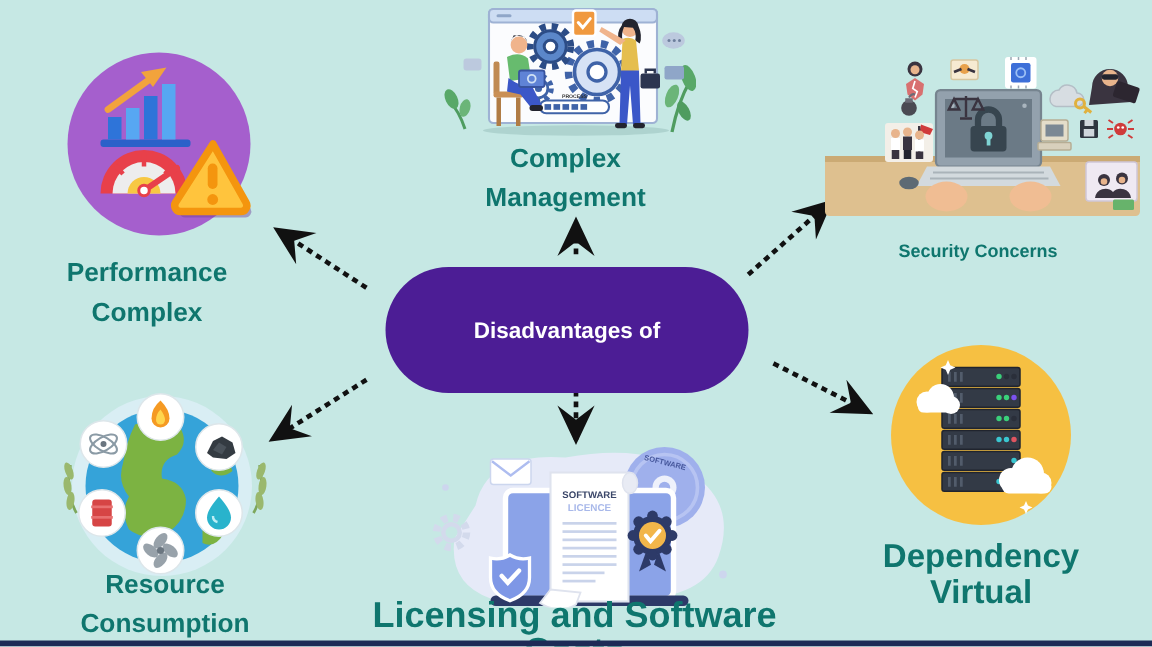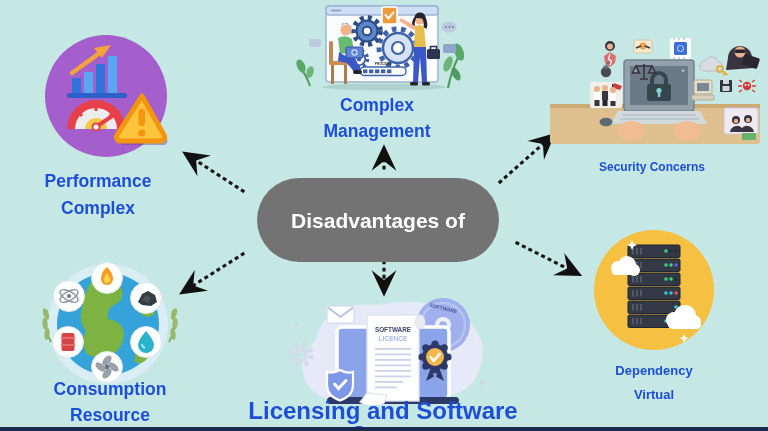--- a/index.html
+++ b/index.html
@@ -6,35 +6,35 @@
   .canvas{
     position:relative;width:768px;height:431px;overflow:hidden;
     background:#c6e8e4;
     font-family:"Liberation Sans","DejaVu Sans",sans-serif;
   }
   .arrows{position:absolute;left:0;top:0;width:768px;height:431px;pointer-events:none;}
   .illu{position:absolute;}
 
   .center-oval{
     position:absolute;left:257px;top:178px;width:242px;height:84px;
-    background:#737373;border-radius:42px;
+    background:#4c1d95;border-radius:42px;
     display:flex;flex-direction:column;align-items:center;justify-content:center;
-    color:#fff;font-weight:700;font-size:21px;line-height:27px;text-align:center;
+    color:#fff;font-weight:700;font-size:15px;line-height:27px;text-align:center;
   }
 
   .label{
-    position:absolute;color:#1d4ed8;font-weight:700;text-align:center;
+    position:absolute;color:#0f766e;font-weight:700;text-align:center;
   }
   .label span{display:block;}
   .lbl-performance{left:2px;top:168px;width:192px;font-size:17.5px;line-height:27px;}
   .lbl-complex{left:288px;top:92px;width:178px;font-size:17.5px;line-height:26px;}
   .lbl-security{left:540px;top:155px;width:224px;font-size:12px;line-height:24px;}
   .lbl-resource{left:12px;top:376px;width:196px;font-size:17.5px;line-height:26px;}
   .lbl-licensing{left:235px;top:399px;width:296px;font-size:24px;line-height:24px;}
-  .lbl-dependency{left:572px;top:359px;width:164px;font-size:13px;line-height:24px;}
+  .lbl-dependency{left:572px;top:359px;width:164px;font-size:22px;line-height:24px;}
 
   .bottom-strip{position:absolute;left:0;bottom:0;width:768px;height:4px;background:#1d2a56;}
 </style>
 </head>
 <body>
 
 <div class="canvas">
 
   <svg class="arrows" viewBox="0 0 768 431">
     <defs>
@@ -323,22 +323,22 @@
     <g>
       <circle cx="72" cy="109" r="15.5" fill="#fff" stroke="#dde6ea"></circle>
       <ellipse cx="72" cy="102.5" rx="3.4" ry="6" fill="#98a2aa" transform="rotate(40 72 102.5)"></ellipse>
       <ellipse cx="72" cy="115.5" rx="3.4" ry="6" fill="#98a2aa" transform="rotate(40 72 115.5)"></ellipse>
       <ellipse cx="65.5" cy="109" rx="6" ry="3.4" fill="#98a2aa" transform="rotate(40 65.5 109)"></ellipse>
       <ellipse cx="78.5" cy="109" rx="6" ry="3.4" fill="#98a2aa" transform="rotate(40 78.5 109)"></ellipse>
       <circle cx="72" cy="109" r="2.4" fill="#6b7680"></circle>
     </g>
   </svg>
   <div class="label lbl-resource">
+    <span>Resource</span>
     <span>Consumption</span>
-    <span>Resource</span>
   </div>
 
   <svg class="illu" style="left:283px;top:293px" width="212" height="112" viewBox="0 0 212 112">
     <path d="M34,44 Q42,8 94,12 Q150,2 180,24 Q208,44 196,78 Q186,106 140,106 L44,106 Q16,96 20,66 Z" fill="#e6eaf8"></path>
     <circle cx="199" cy="90" r="2.6" fill="#cdd6ee"></circle>
     <circle cx="14" cy="32" r="2.2" fill="#cdd6ee"></circle>
     <g>
       <rect x="44" y="13" width="27" height="17" rx="2" fill="#fff" stroke="#ccd6ee"></rect>
       <path d="M45,14.5 L57.5,24 L70,14.5" stroke="#aebdf0" stroke-width="1.6" fill="none"></path>
     </g>

